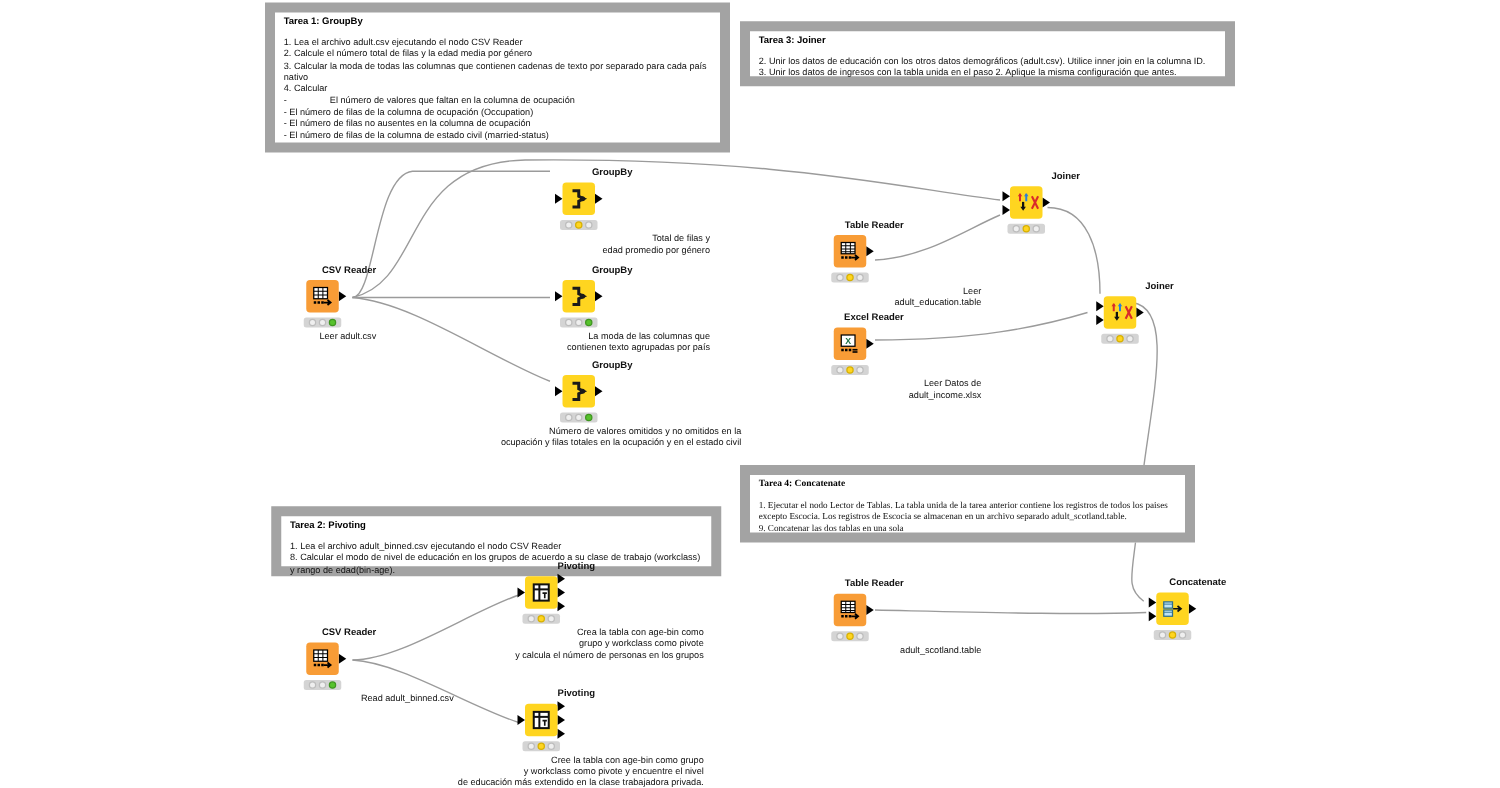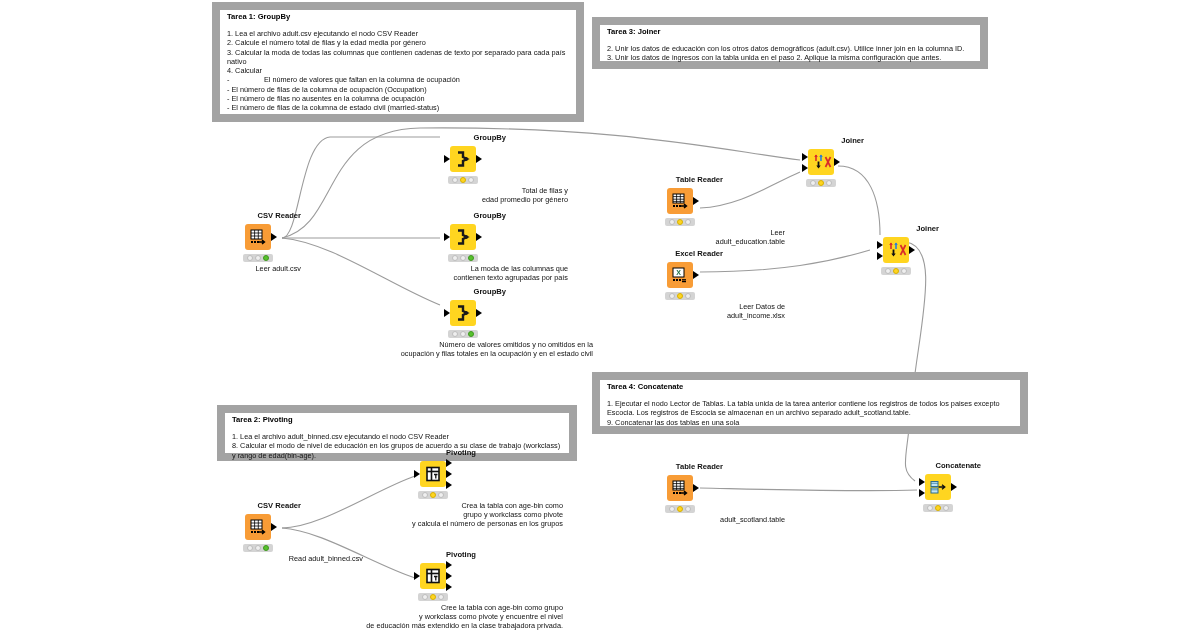--- a/index.html
+++ b/index.html
@@ -161,21 +161,21 @@
     <div class="task-line">2. Unir los datos de educación con los otros datos demográficos (adult.csv). Utilice inner join en la columna ID.</div>
     <div class="task-line">3. Unir los datos de ingresos con la tabla unida en el paso 2. Aplique la misma configuración que antes.</div>
   </div>
 
   <div class="task-box" style="left:217px;top:365px;width:360px;height:56px;margin-top:40px;">
     <div class="task-title">Tarea 2: Pivoting</div>
     <div class="task-line">1. Lea el archivo adult_binned.csv ejecutando el nodo CSV Reader</div>
     <div class="task-line">8. Calcular el modo de nivel de educación en los grupos de acuerdo a su clase de trabajo (workclass) y rango de edad(bin-age).</div>
   </div>
 
-  <div class="task-box" style="left:592px;top:372px;width:436px;height:62px;">
+  <div class="task-box" style="left:592px;top:372px;width:364px;height:62px;font-family:Liberation Serif, serif;">
     <div class="task-title">Tarea 4: Concatenate</div>
     <div class="task-line">1. Ejecutar el nodo Lector de Tablas. La tabla unida de la tarea anterior contiene los registros de todos los paises excepto Escocia. Los registros de Escocia se almacenan en un archivo separado adult_scotland.table.</div>
     <div class="task-line">9. Concatenar las dos tablas en una sola</div>
   </div>
 
   <div class="node" style="left:215px;top:211px;">
     <div class="node-title">CSV Reader</div>
     <div class="node-body-row">
       <div class="spacer"></div>
       <div class="node-box orange">

